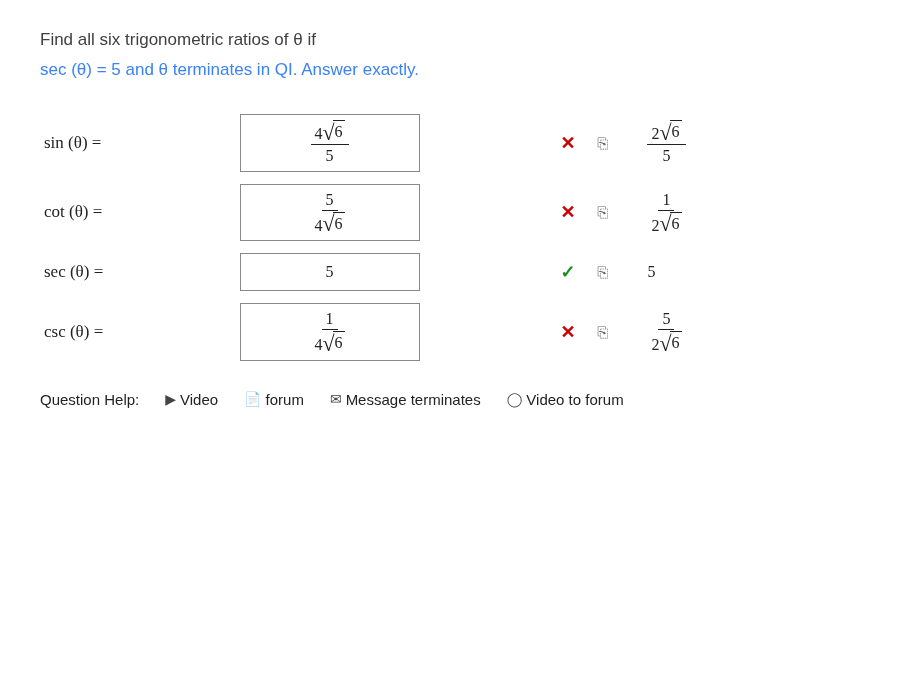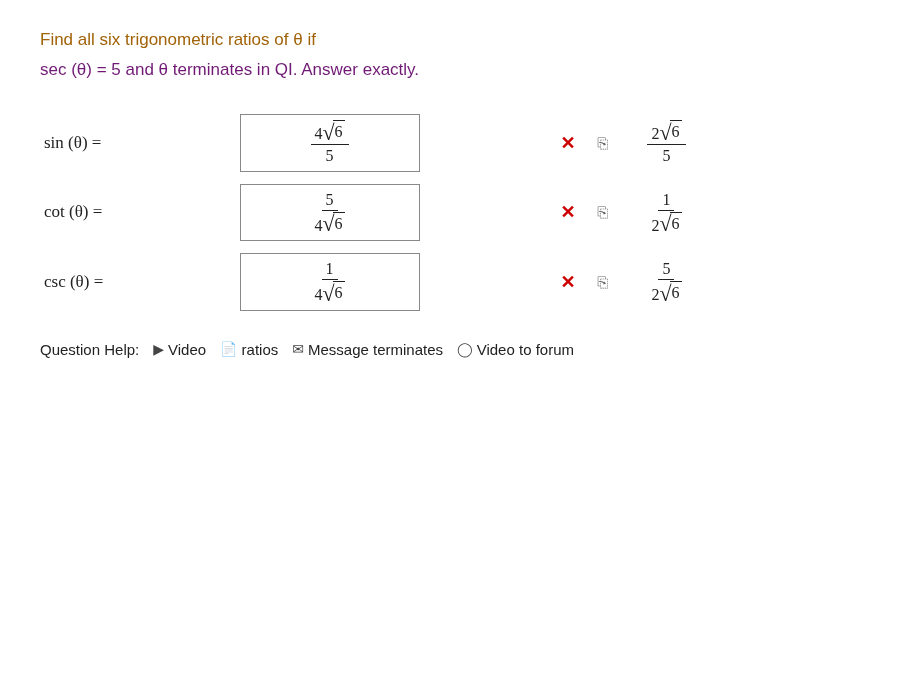--- a/index.html
+++ b/index.html
@@ -9,27 +9,27 @@
       font-size: 16px;
       color: #222;
       width: 907px;
       min-height: 682px;
       padding: 30px 40px;
     }
     .question-title {
       font-size: 17px;
       margin-bottom: 10px;
       font-family: Arial, sans-serif;
-      color: #a16207;
+      color: #404040;
     }
     .question-sub {
       font-size: 17px;
       margin-bottom: 28px;
       font-family: Arial, sans-serif;
-      color: #701a75;
+      color: #3b82f6;
     }
     .trig-table {
       width: 100%;
       border-collapse: collapse;
       margin-bottom: 24px;
     }
     .trig-table td {
       padding: 6px 4px;
       vertical-align: middle;
     }
@@ -84,21 +84,21 @@
       padding: 1px 4px 0 4px;
       text-align: center;
     }
     .question-help {
       font-family: Arial, sans-serif;
       font-size: 15px;
       color: #222;
       margin-top: 8px;
       display: flex;
       align-items: center;
-      gap: 14px;
+      gap: 26px;
     }
     .help-item {
       display: flex;
       align-items: center;
       gap: 4px;
       cursor: pointer;
     }
     .help-icon {
       font-size: 14px;
       color: #444;
@@ -203,20 +203,39 @@
             <span class="frac-num">1</span>
             <span class="frac-den">2<span class="radical">
                   <span class="radical-sign">√</span>
                   <span class="radical-content">6</span>
                 </span></span>
           </span>
         </span>
       </td>
     </tr>
 
+    <tr>
+      <td class="label-cell">
+        <span>sec (θ) =</span>
+      </td>
+      <td class="input-cell">
+        <div class="input-box">
+          <span class="math-expr">5</span>
+        </div>
+      </td>
+      <td class="status-cell">
+        <span class="status-check">✓</span>
+      </td>
+      <td>
+        <span class="edit-icon">⎘</span>
+      </td>
+      <td class="correct-cell">
+        <span class="math-expr">5</span>
+      </td>
+    </tr>
 
     <tr>
       <td class="label-cell">
         <span>csc (θ) =</span>
       </td>
       <td class="input-cell">
         <div class="input-box">
           <span class="math-expr">
             <span class="fraction">
               <span class="frac-num">1</span>
@@ -250,21 +269,21 @@
 </table>
 
 <div class="question-help">
   <span>Question Help:</span>
   <span class="help-item">
     <span class="help-icon">▶</span>
     <span>Video</span>
   </span>
   <span class="help-item">
     <span class="help-icon">📄</span>
-    <span>ratios</span>
+    <span>forum</span>
   </span>
   <span class="help-item">
     <span class="help-icon">✉</span>
     <span>Message terminates</span>
   </span>
   <span class="help-item">
     <span class="help-icon">◯</span>
     <span>Video to forum</span>
   </span>
 </div>

